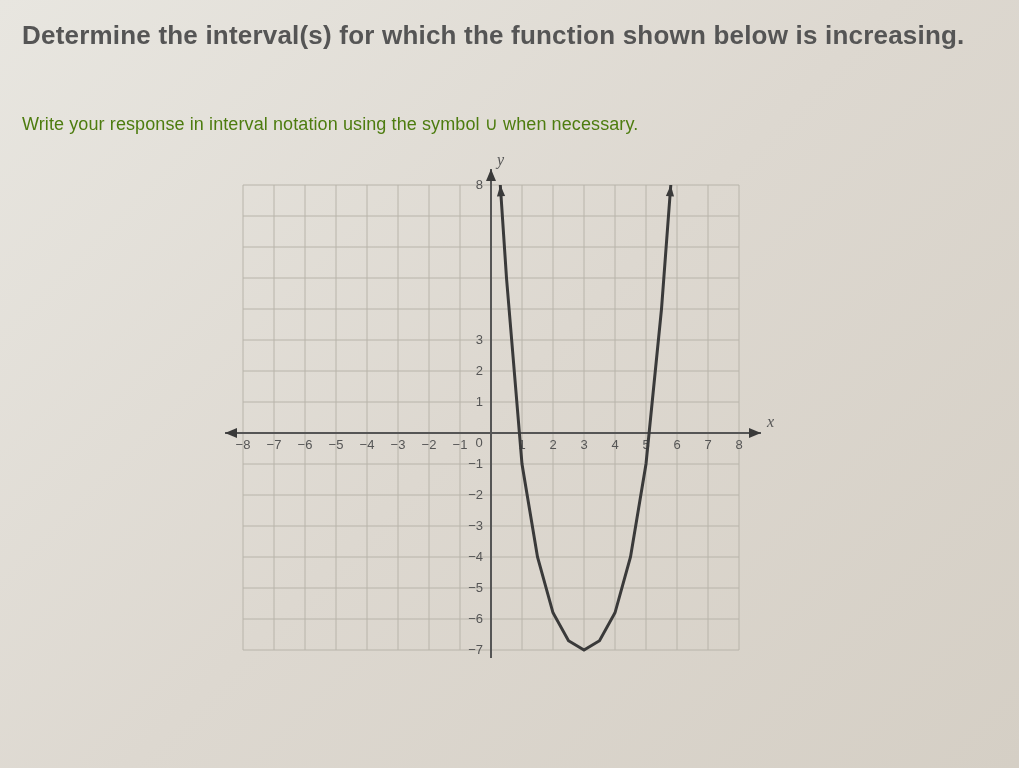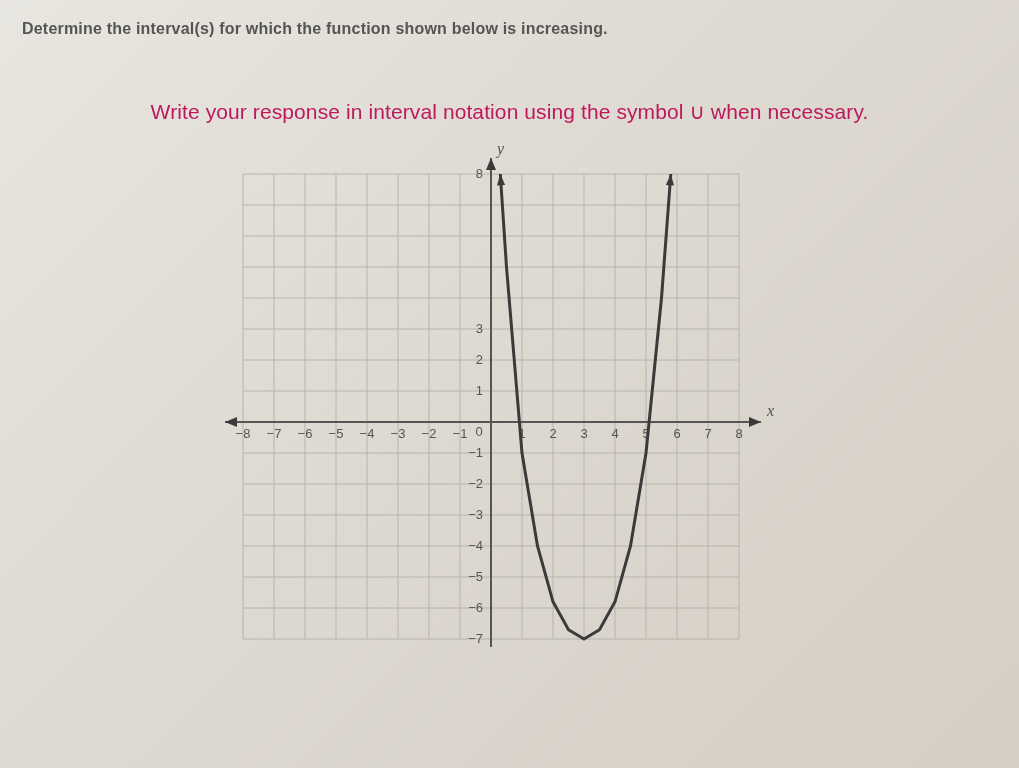--- a/index.html
+++ b/index.html
@@ -6,33 +6,32 @@
     body {
       width: 1019px;
       height: 768px;
       background: linear-gradient(135deg, #e8e6e0 0%, #ddd8d0 50%, #d5cfc5 100%);
       font-family: Arial, Helvetica, sans-serif;
       padding: 20px 22px;
       color: #444;
       overflow: hidden;
     }
     .question-text {
-      font-size: 16px;
+      font-size: 26px;
       font-weight: 600;
       color: #555;
       margin-bottom: 62px;
       letter-spacing: 0.2px;
     }
     .instruction-text {
-      font-size: 21px;
+      font-size: 18px;
       font-weight: 500;
-      color: #be185d;
+      color: #4d7c0f;
       margin-bottom: 20px;
       letter-spacing: 0.1px;
-      text-align: center;
     }
     .chart-wrap {
       width: 100%;
       display: flex;
       justify-content: center;
     }
     svg { display: block; }
     .grid-line { stroke: #b8b4aa; stroke-width: 1; }
     .axis-line { stroke: #555; stroke-width: 2; }
     .tick-label { font-size: 13px; fill: #555; font-family: Arial, sans-serif; }

